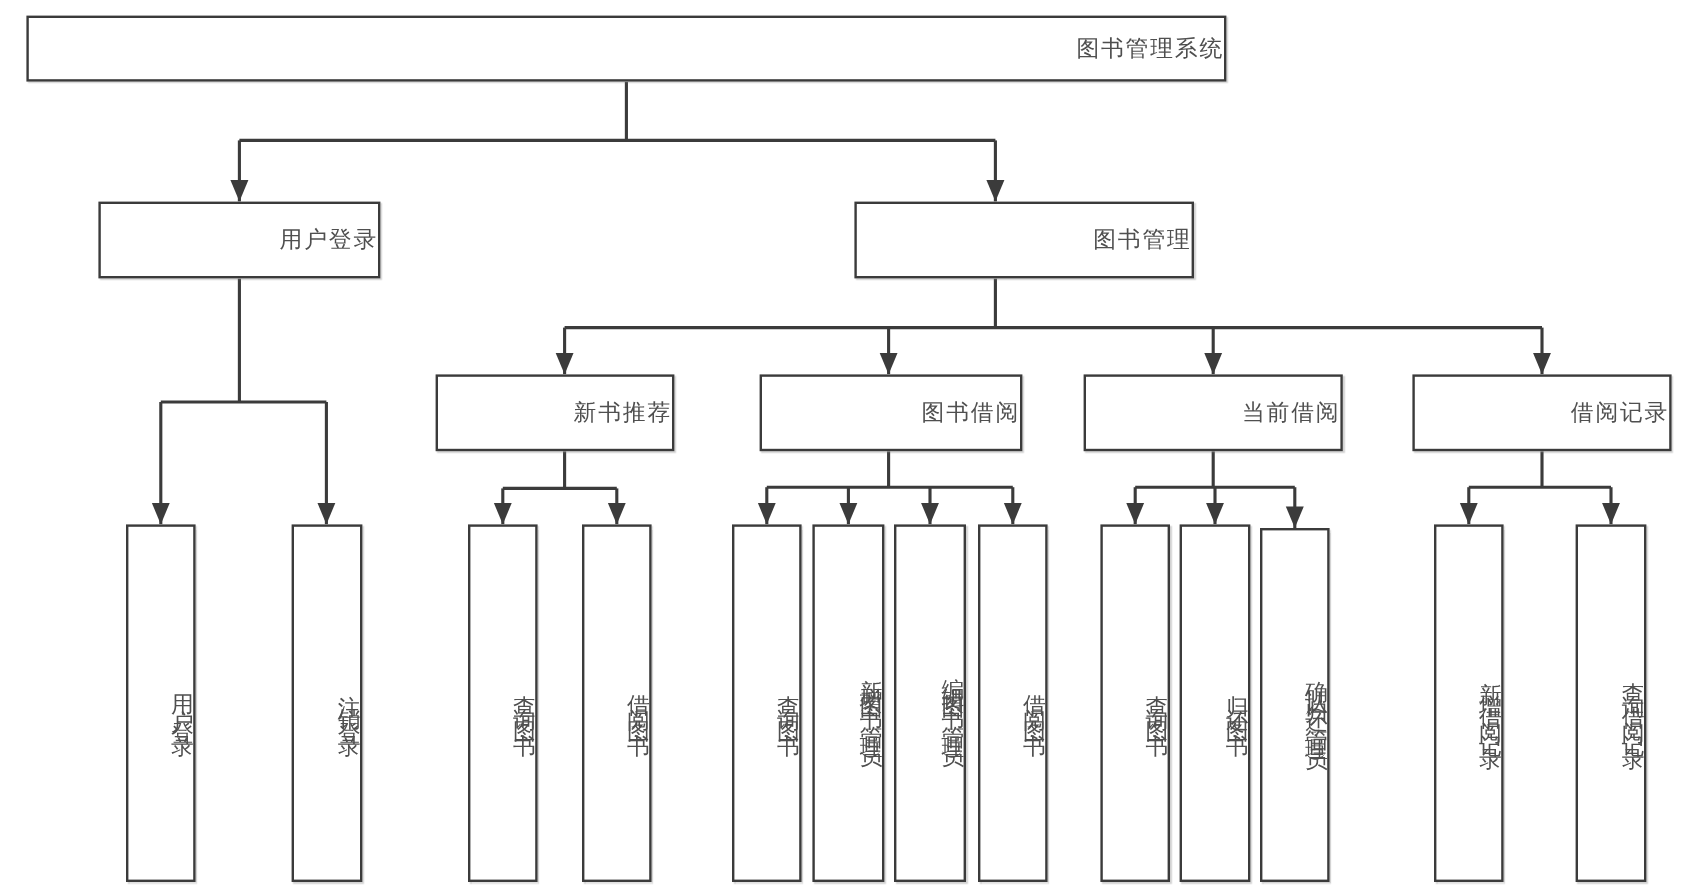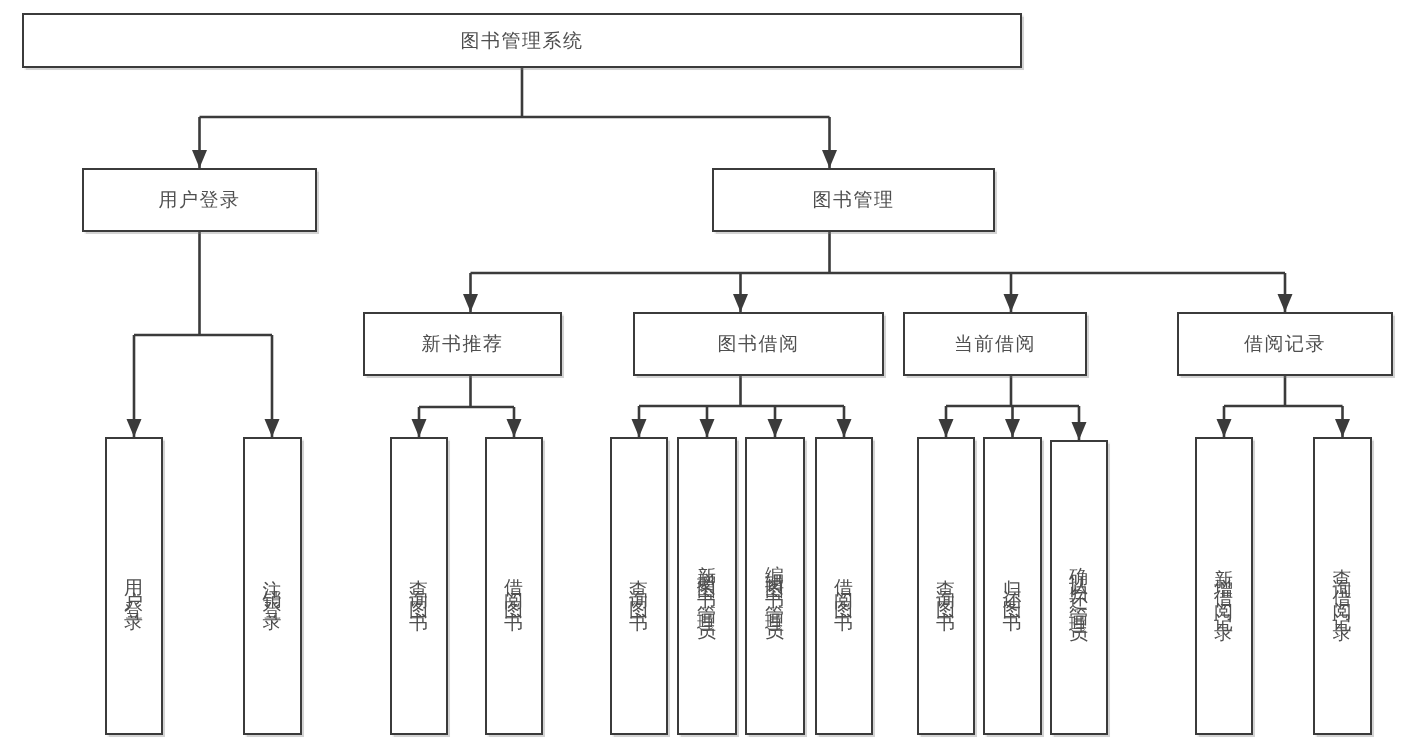--- a/index.html
+++ b/index.html
@@ -28,21 +28,21 @@
     fill:none;
   }
   .arrowhead{fill:var(--line);}
   .node{
     position:absolute;
     background:var(--bg);
     border:2.6px solid var(--border);
     box-shadow:1.5px 1.5px 1px rgba(130,130,130,0.35);
     display:flex;
     align-items:center;
-    justify-content:center;
+    justify-content:flex-end;
     color:var(--text);
   }
   .node.h{
     font-size:19px;
     letter-spacing:1.5px;
   }
   .node.v{
     font-size:19px;
   }
   .node.v .vtext{
@@ -115,24 +115,24 @@
   <div class="node h" style="left:82px;top:168px;width:235px;height:64px">
     <span>用户登录</span>
   </div>
   <div class="node h" style="left:712px;top:168px;width:283px;height:64px">
     <span>图书管理</span>
   </div>
 
   <div class="node h" style="left:363px;top:312px;width:199px;height:64px">
     <span>新书推荐</span>
   </div>
-  <div class="node h" style="left:633px;top:312px;width:251px;height:64px">
+  <div class="node h" style="left:633px;top:312px;width:219px;height:64px">
     <span>图书借阅</span>
   </div>
-  <div class="node h" style="left:903px;top:312px;width:184px;height:64px">
+  <div class="node h" style="left:903px;top:312px;width:216px;height:64px">
     <span>当前借阅</span>
   </div>
   <div class="node h" style="left:1177px;top:312px;width:216px;height:64px">
     <span>借阅记录</span>
   </div>
 
   <div class="node v" style="left:105px;top:437px;width:58px;height:298px">
     <span class="vtext">用户登录</span>
   </div>
   <div class="node v" style="left:243px;top:437px;width:59px;height:298px">

